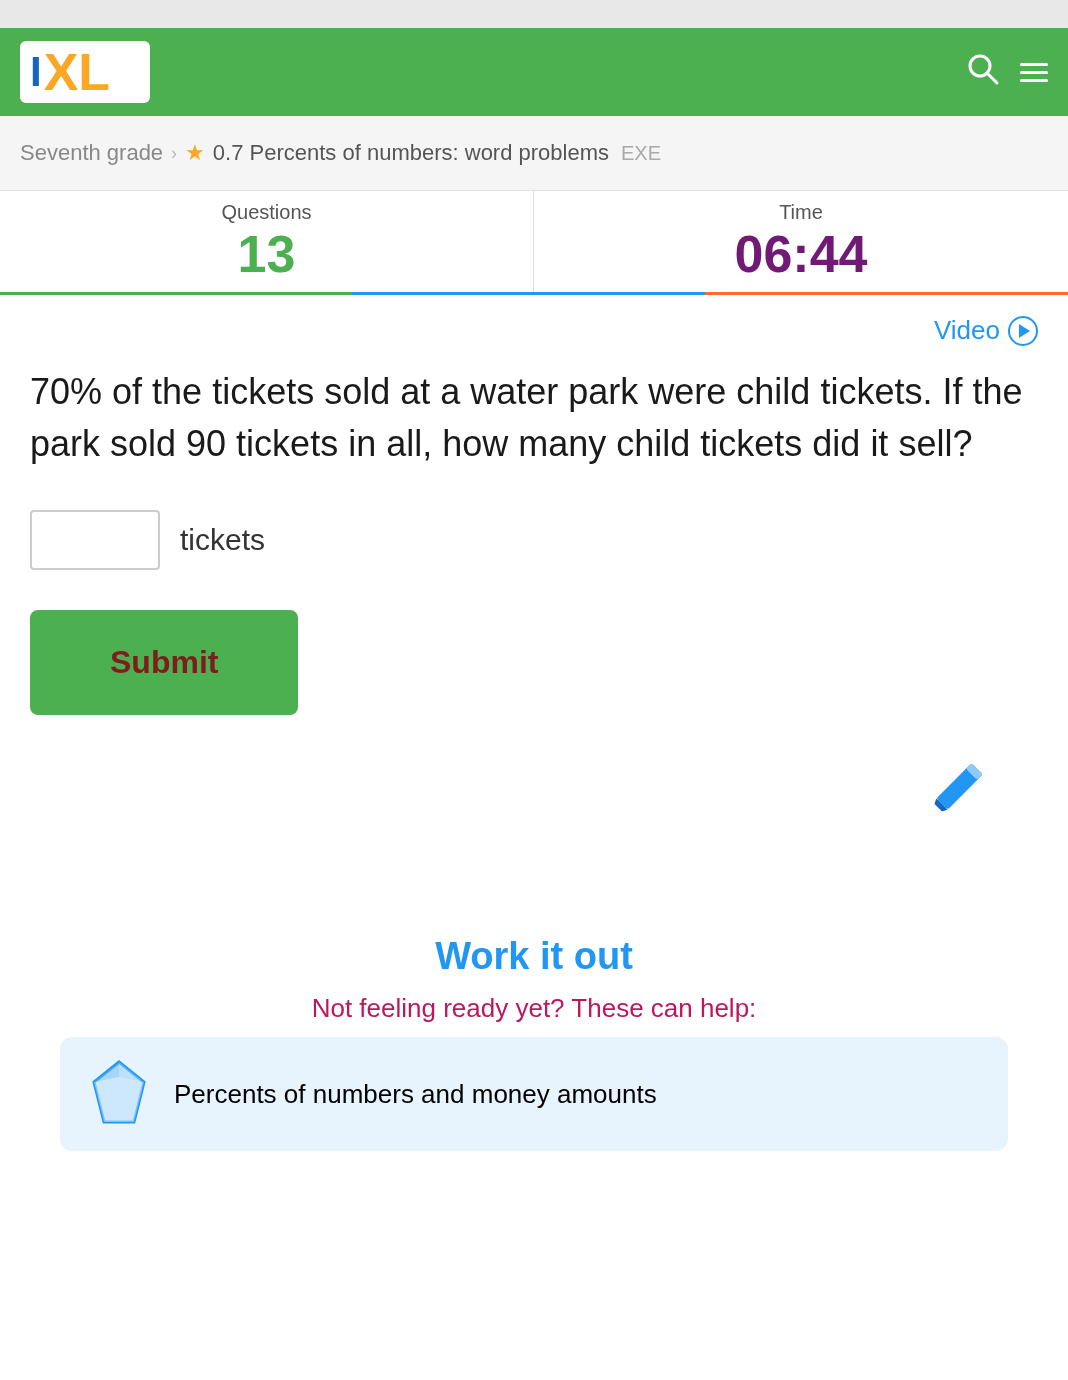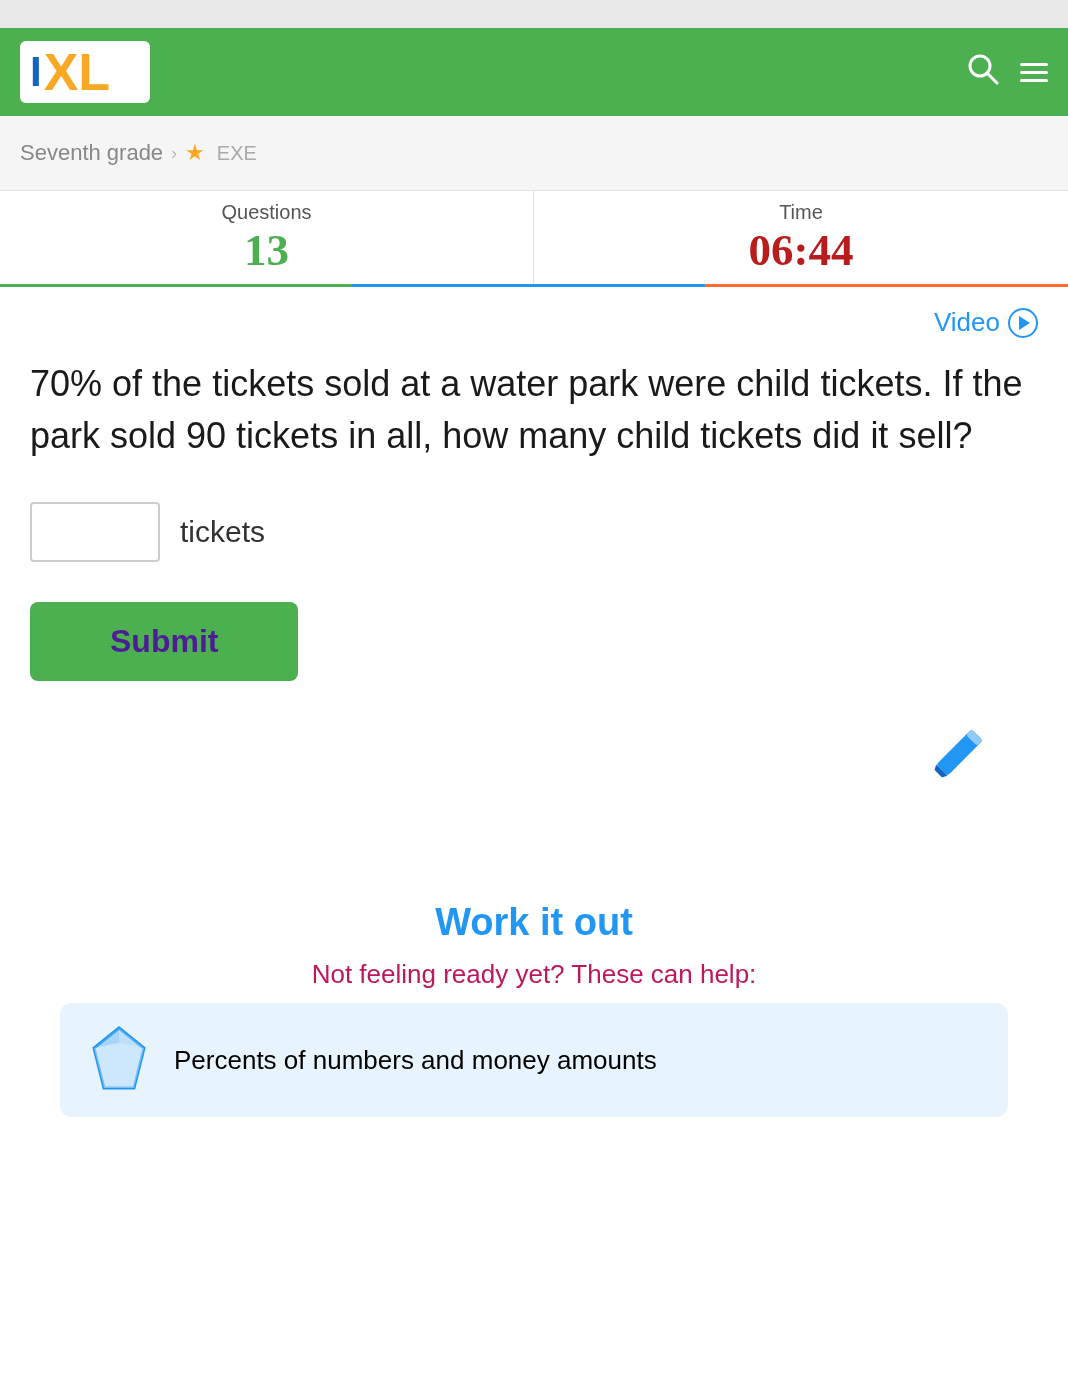--- a/index.html
+++ b/index.html
@@ -120,27 +120,26 @@
       border-right: none;
     }
 
     .stat-label {
       font-size: 20px;
       color: #555;
       font-weight: 400;
     }
 
     .stat-value {
-      font-size: 45px;
+      font-size: 52px;
       font-weight: 600;
-      font-family: Liberation Serif, serif;
     }
 
     .stat-value.green { color: #4caf50; }
-    .stat-value.blue { color: #b91c1c; }
+    .stat-value.blue { color: #701a75; }
     .stat-value.orange { color: #ff6b35; }
 
     
     .smartscore-value {
       display: inline-flex;
       align-items: center;
       gap: 4px;
     }
 
     .score-bar {
@@ -222,24 +221,24 @@
     }
 
     .answer-unit {
       font-size: 30px;
       color: #333;
     }
 
     
     .submit-btn {
       background: #4caf50;
-      color: #4c1d95;
+      color: #7f1d1d;
       border: none;
       border-radius: 8px;
-      padding: 21px 80px;
+      padding: 34px 80px;
       font-size: 32px;
       font-weight: 600;
       cursor: pointer;
       margin-bottom: 50px;
       display: block;
     }
 
     
     .pencil-area {
       display: flex;
@@ -331,20 +330,21 @@
       <div class="menu-line"></div>
       <div class="menu-line"></div>
     </button>
   </div>
 </header>
 
 <nav class="breadcrumb-bar">
   <span class="breadcrumb-grade">Seventh grade</span>
   <span class="breadcrumb-chevron">›</span>
   <span class="breadcrumb-star">★</span>
+  <span class="breadcrumb-title">0.7 Percents of numbers: word problems</span>
   <span class="breadcrumb-exe">EXE</span>
 </nav>
 
 <div class="stats-bar">
   <div class="stat-cell">
     <div class="stat-label">Questions</div>
     <div class="stat-value green">13</div>
   </div>
   <div class="stat-cell">
     <div class="stat-label">Time</div>

